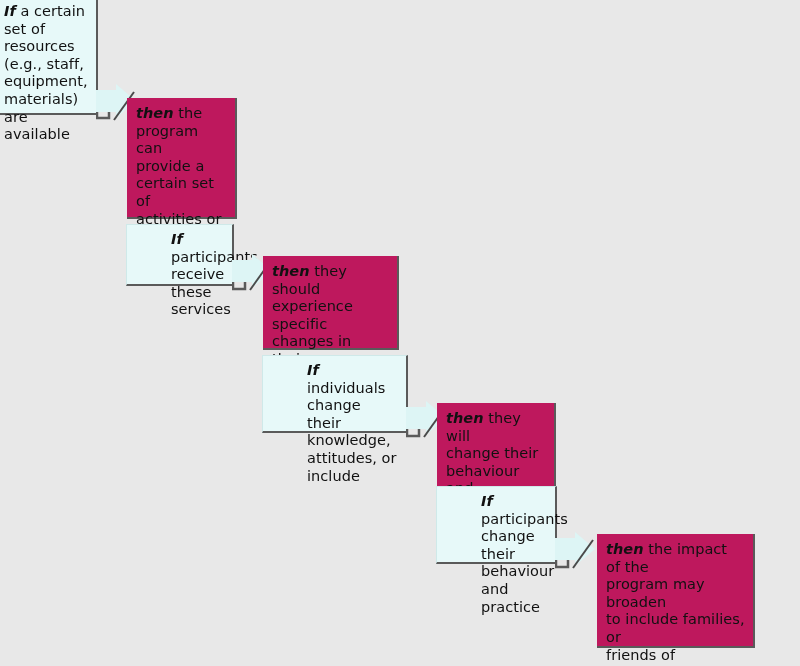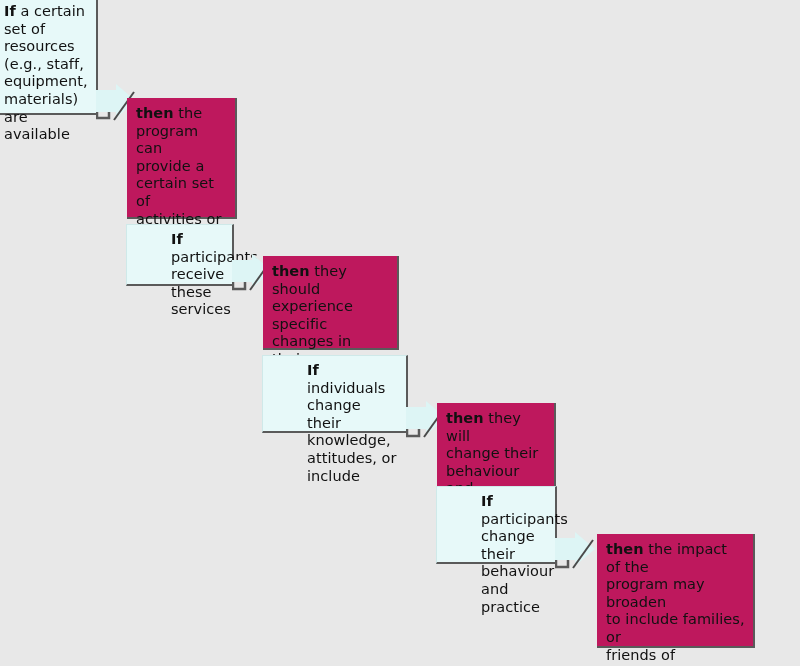--- a/index.html
+++ b/index.html
@@ -27,20 +27,21 @@
     line-height: 1.215;
     color: #111111;
     letter-spacing: 0.05px;
   }
   .box .txt {
     display: block;
     white-space: pre-line;
   }
   .box .lead {
     font-weight: bold;
+    font-style: italic;
   }
 
   
   .if-box {
     background: #e7f9f9;
     border-right: 2.5px solid #5a5a5a;
     border-bottom: 2.5px solid #5a5a5a;
     padding: 6px 7px 5px 7px;
   }
   

